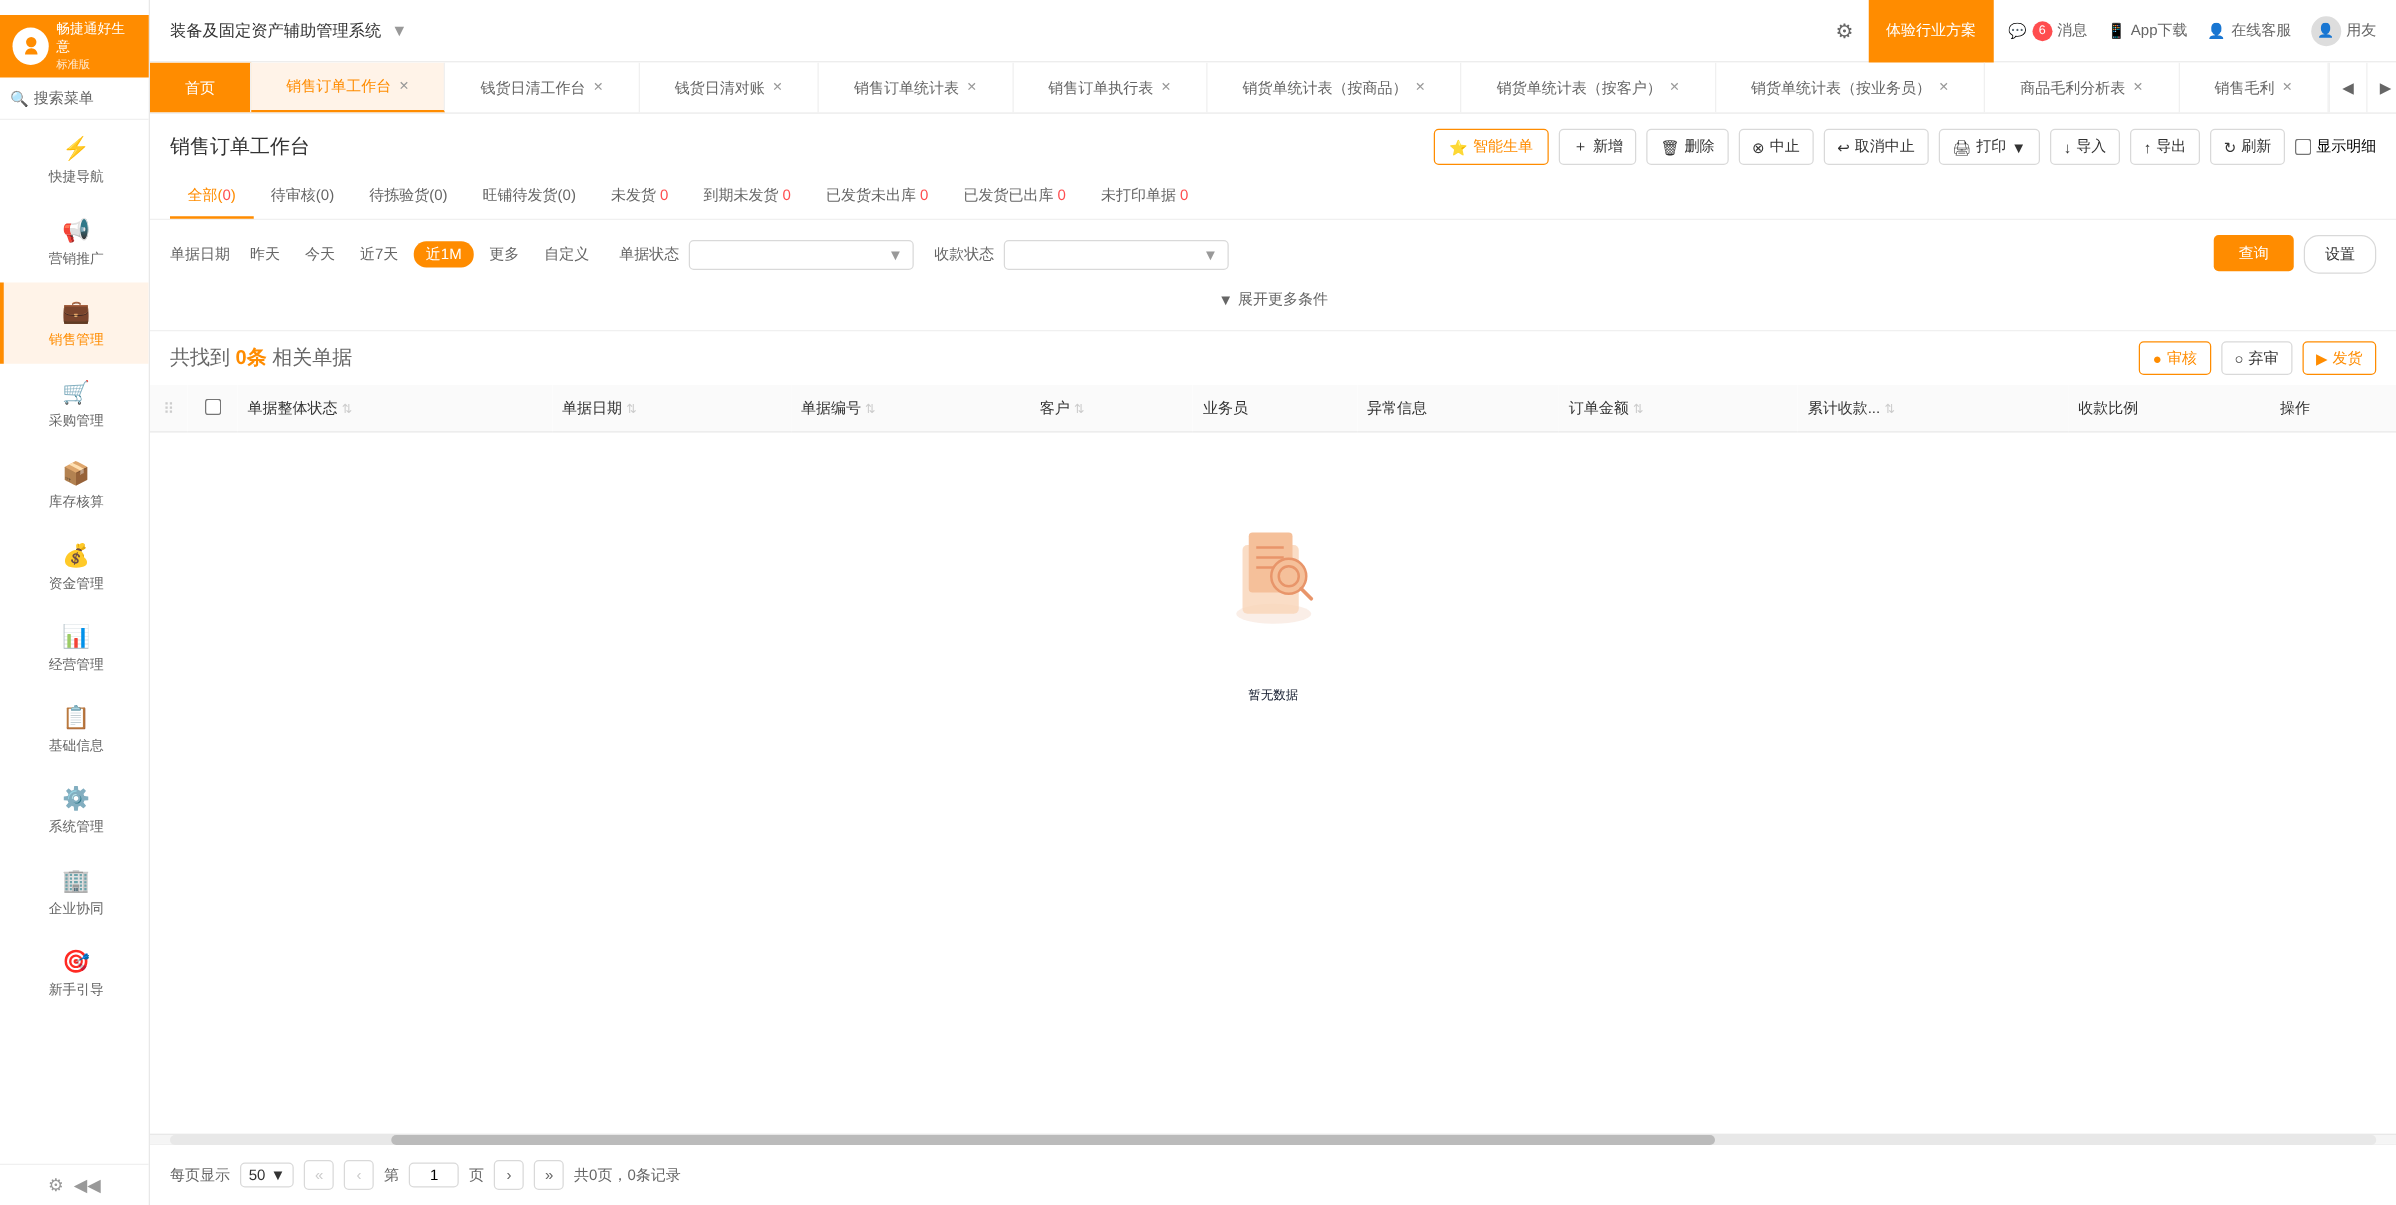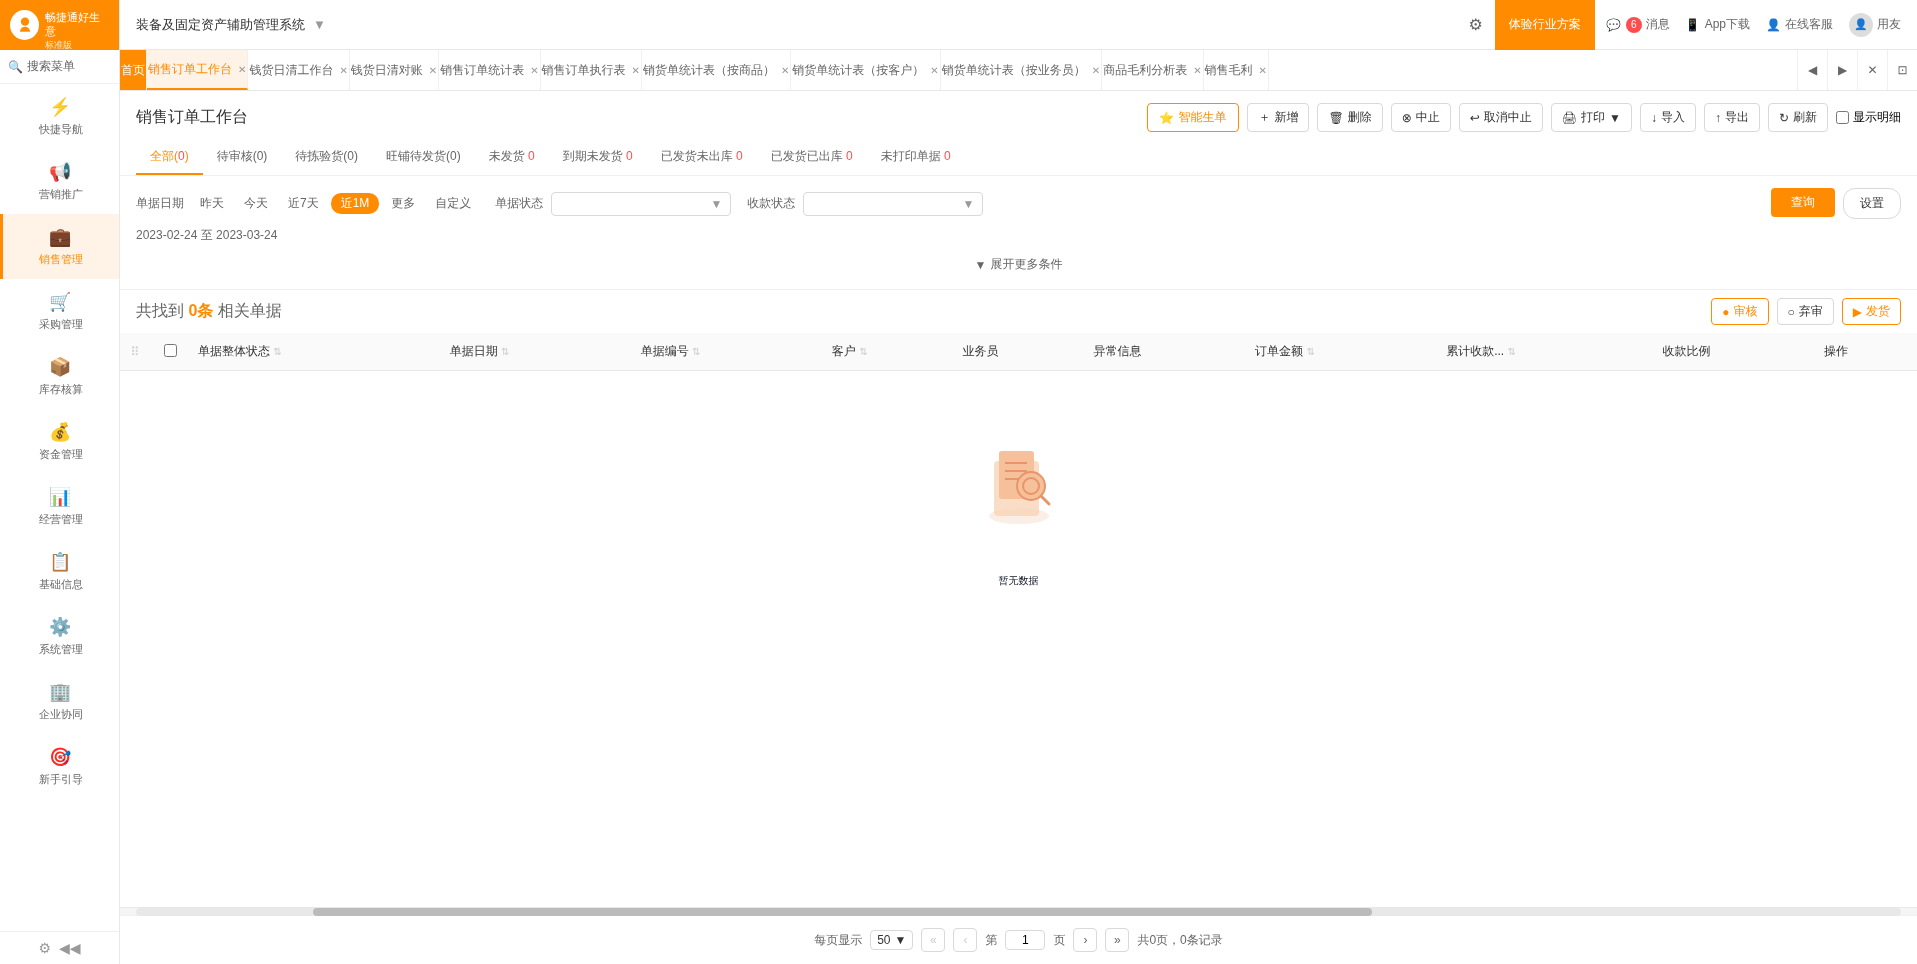--- a/index.html
+++ b/index.html
@@ -1,20 +1,20 @@
 <!DOCTYPE html>
 <html><head>
   <meta charset="utf-8">
   <style>
     * { box-sizing: border-box; margin: 0; padding: 0; }
     body { font-family: 'Microsoft YaHei', Arial, sans-serif; font-size: 12px; background: #f5f5f5; display: flex; height: 964px; overflow: hidden; }
 
     
     .sidebar { width: 120px; background: #fff; display: flex; flex-direction: column; border-right: 1px solid #e8e8e8; flex-shrink: 0; }
-    .sidebar-logo { background: #ff8c00; color: #fff; padding: 10px; display: flex; gap: 6px; height: 50px; }
+    .sidebar-logo { background: #ff8c00; color: #fff; padding: 10px; display: flex; align-items: center; gap: 6px; height: 50px; margin-top: 12px; }
     .sidebar-logo-icon { width: 30px; height: 30px; background: #fff; border-radius: 50%; display: flex; align-items: center; justify-content: center; }
     .sidebar-logo-icon svg { width: 20px; height: 20px; }
     .sidebar-logo-text { font-size: 11px; line-height: 1.3; color: #fff; }
     .sidebar-logo-sub { font-size: 9px; color: rgba(255,255,255,0.8); }
     .sidebar-search { padding: 8px; border-bottom: 1px solid #f0f0f0; display: flex; align-items: center; gap: 4px; cursor: pointer; }
     .sidebar-search span { color: #666; font-size: 12px; }
     .sidebar-nav { flex: 1; overflow-y: auto; }
     .sidebar-item { display: flex; flex-direction: column; align-items: center; padding: 12px 8px; cursor: pointer; color: #666; border-left: 3px solid transparent; }
     .sidebar-item.active { background: #fff3e8; color: #ff8c00; border-left: 3px solid #ff8c00; }
     .sidebar-item-icon { font-size: 18px; margin-bottom: 4px; }
@@ -30,21 +30,21 @@
     .header-title { color: #333; font-size: 13px; flex: 1; display: flex; align-items: center; gap: 8px; text-align: center; }
     .header-actions { display: flex; align-items: center; gap: 16px; }
     .header-action-item { display: flex; align-items: center; gap: 4px; color: #666; cursor: pointer; font-size: 12px; }
     .badge { background: #ff4d4f; color: #fff; border-radius: 50%; width: 16px; height: 16px; font-size: 10px; display: flex; align-items: center; justify-content: center; }
     .btn-industry { background: #ff8c00; color: #fff; border: none; padding: 22px 14px; border-radius: 4px; cursor: pointer; font-size: 12px; }
     .header-user { display: flex; align-items: center; gap: 4px; color: #666; cursor: pointer; }
     .user-avatar { width: 24px; height: 24px; background: #ddd; border-radius: 50%; display: flex; align-items: center; justify-content: center; font-size: 11px; color: #666; }
 
     
     .tab-bar { background: #fff; border-bottom: 1px solid #e8e8e8; display: flex; align-items: center; overflow: hidden; }
-    .tab-item { display: flex; align-items: center; gap: 4px; padding: 0 1px; height: 40px; cursor: pointer; color: #666; font-size: 12px; white-space: nowrap; border-right: 1px solid #f0f0f0; flex-shrink: 0; }
+    .tab-item { display: flex; align-items: center; gap: 4px; padding: 0 28px; height: 40px; cursor: pointer; color: #666; font-size: 12px; white-space: nowrap; border-right: 1px solid #f0f0f0; flex-shrink: 0; }
     .tab-item.active { color: #ff8c00; background: #fff3e8; border-bottom: 2px solid #ff8c00; }
     .tab-item.home { background: #ff8c00; color: #fff; }
     .tab-close { font-size: 10px; color: #999; margin-left: 2px; }
     .tab-nav-btns { display: flex; align-items: center; margin-left: auto; }
     .tab-nav-btn { width: 30px; height: 40px; display: flex; align-items: center; justify-content: center; cursor: pointer; color: #666; border-left: 1px solid #f0f0f0; }
 
     
     .page-content { flex: 1; overflow: hidden; display: flex; flex-direction: column; background: #f5f5f5; }
     .page-inner { flex: 1; overflow: hidden; display: flex; flex-direction: column; background: #fff; margin: 0; }
 
@@ -94,21 +94,21 @@
     th .sort-icon { color: #ccc; font-size: 10px; }
     .col-check { width: 40px; text-align: center; }
     .col-drag { width: 30px; text-align: center; color: #ccc; }
 
     
     .empty-state { display: flex; flex-direction: column; align-items: center; justify-content: center; padding: 60px 0; }
     .empty-icon { width: 100px; height: 100px; margin-bottom: 16px; }
     .empty-text { color: #0f172a; font-size: 10px; margin-top: 27px; }
 
     
-    .pagination { display: flex; align-items: center; justify-content: center; padding: 12px 16px; border-top: 1px solid #f0f0f0; gap: 8px; }
+    .pagination { display: flex; align-items: center; justify-content: flex-start; padding: 12px 16px; border-top: 1px solid #f0f0f0; gap: 8px; }
     .pagination-info { color: #666; font-size: 12px; }
     .page-size-select { display: flex; align-items: center; gap: 4px; border: 1px solid #d9d9d9; border-radius: 4px; padding: 2px 6px; cursor: pointer; font-size: 12px; color: #333; }
     .page-btn { width: 24px; height: 24px; border: 1px solid #d9d9d9; border-radius: 4px; display: flex; align-items: center; justify-content: center; cursor: pointer; font-size: 12px; color: #666; background: #fff; }
     .page-btn.disabled { color: #ccc; cursor: not-allowed; }
     .page-input { width: 40px; border: 1px solid #d9d9d9; border-radius: 4px; padding: 2px 4px; text-align: center; font-size: 12px; }
     .scroll-bar-area { height: 8px; background: #f5f5f5; border-top: 1px solid #e8e8e8; position: relative; }
     .scroll-bar-track { height: 8px; background: #e8e8e8; border-radius: 4px; margin: 0 16px; position: relative; }
     .scroll-bar-thumb { height: 8px; background: #bbb; border-radius: 4px; width: 60%; position: absolute; left: 10%; }
   </style>
 </head>
@@ -373,23 +373,20 @@
             <span class="filter-label">收款状态</span>
             <div class="filter-select" style="width:180px;">
               <span style="color:#999;"></span>
               <span class="filter-select-arrow">▼</span>
             </div>
           </div>
           <div class="filter-actions">
             <button class="btn-query">查询</button>
             <button class="btn-setting">设置</button>
           </div>
-        </div>
-        <div style="margin-top:8px;">
-          <span class="date-range">2023-02-24 至 2023-03-24</span>
         </div>
         <div style="margin-top:8px; display:flex; justify-content:center;">
           <div class="expand-btn">
             <span>▼</span>
             <span>展开更多条件</span>
           </div>
         </div>
       </div>
 
       <div class="table-area">

